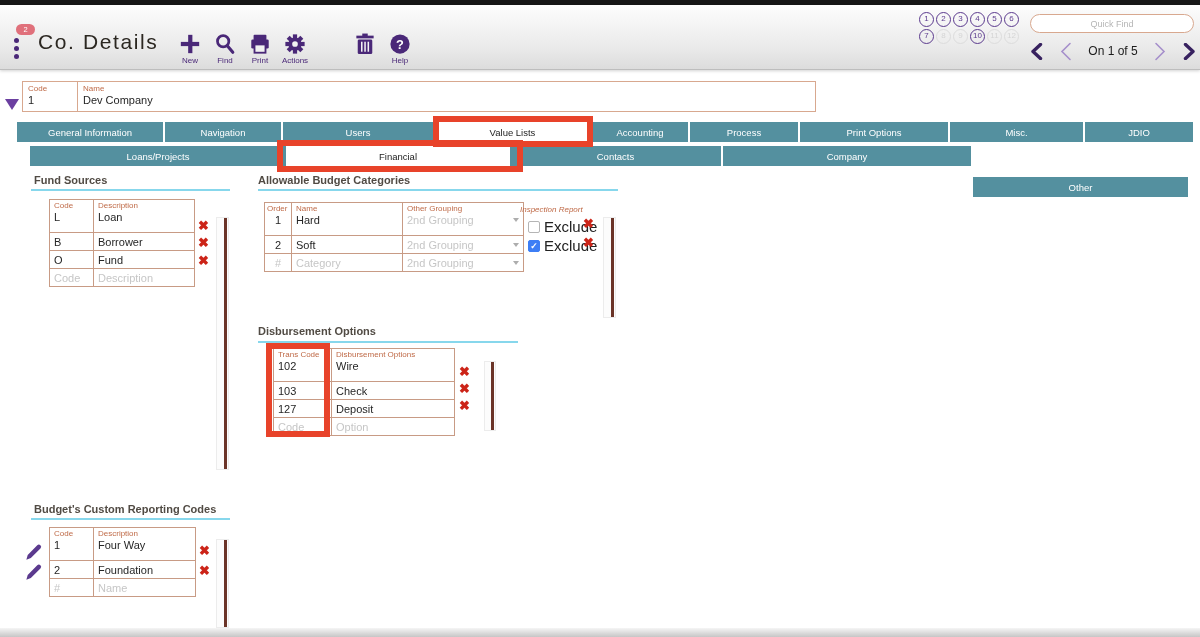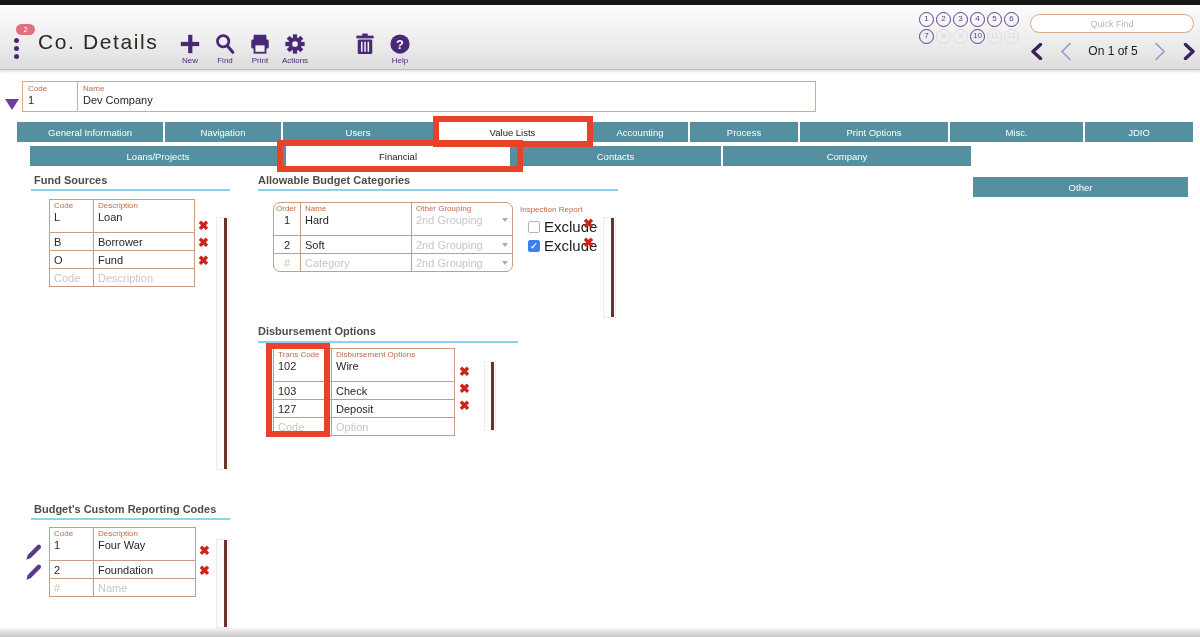--- a/index.html
+++ b/index.html
@@ -297,21 +297,21 @@
   </div>
 </div>
 <span class="del-x" style="left:198px; top:219px;"></span>
 <span class="del-x" style="left:198px; top:236px;"></span>
 <span class="del-x" style="left:198px; top:254px;"></span>
 <div class="vscroll" style="left:216px; top:217px; height:253px;"></div>
 
 <div class="sec-title" style="left:258px; top:174px;">Allowable Budget Categories</div>
 <div class="sec-underline" style="left:258px; top:189px; width:360px;"></div>
 
-<div class="fm-table" style="left:273px; top:202px; width:240px;border-radius:7px;">
+<div class="fm-table" style="left:264px; top:202px; width:260px;">
   <div class="fm-row row-h1">
     <div class="fm-cell" style="width:26px; padding-left:2px; padding-right:2px;">
       <span class="fld-label">Order</span>
       <span class="fld-value" style="text-align:center">1</span>
     </div>
     <div class="fm-cell" style="width:111px">
       <span class="fld-label">Name</span>
       <span class="fld-value">Hard</span>
     </div>
     <div class="fm-cell" style="flex:1">
@@ -344,21 +344,21 @@
         <span class="fld-value ph">Category</span>
       </div>
     <div class="fm-cell" style="flex:1">
         <span class="fld-value sel">
           <span class="ph">2nd Grouping</span>
           <span class="dn-arrow"></span>
         </span>
       </div>
   </div>
 </div>
-<div class="insp-label" style="left:520px; top:205px;">Inspection Report</div>
+<div class="insp-label" style="left:520px; top:205px;font-style:italic;">Inspection Report</div>
 <div class="cb-row" style="left:528px; top:218px;">
   <span class="cb"></span>
   <span class="cb-label">Exclude</span>
 </div>
 <div class="cb-row" style="left:528px; top:237px;">
   <span class="cb checked"></span>
   <span class="cb-label">Exclude</span>
 </div>
 <span class="del-x" style="left:583px; top:217px;"></span>
 <span class="del-x" style="left:583px; top:236px;"></span>

